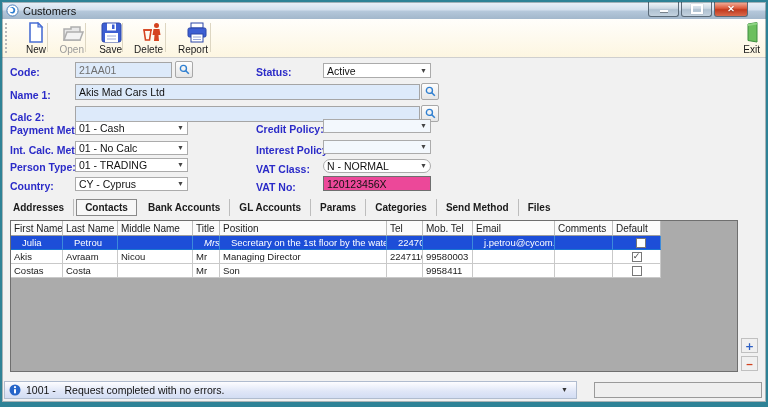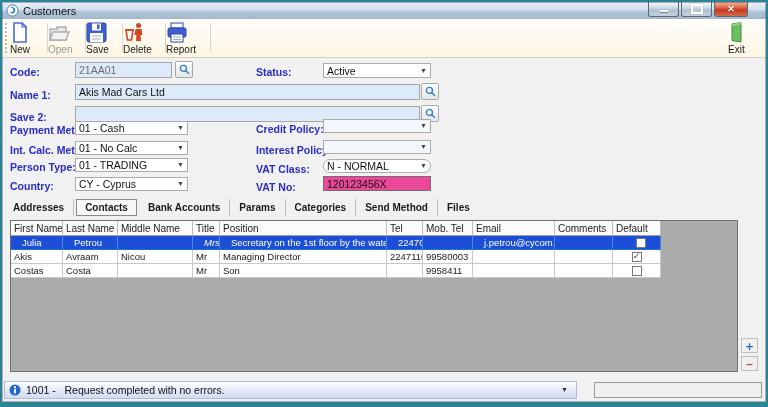--- a/index.html
+++ b/index.html
@@ -22,21 +22,21 @@
     background:linear-gradient(180deg,#f4f8fb,#cdd9e4 45%,#afc1d1 55%,#c3d2df);}
   .wbtn.close{background:linear-gradient(180deg,#f2b5a2,#dd5b3c 45%,#c23a1e 55%,#d96a4c);width:32px;}
   .glyph-min{width:8px;height:2px;background:#fff;box-shadow:0 1px 0 rgba(0,0,0,.35);margin-top:4px;}
   .glyph-max{width:8px;height:6px;border:2px solid #fff;box-shadow:0 0 1px rgba(0,0,0,.3);}
   .glyph-close{color:#fff;font-size:9px;font-weight:bold;line-height:1;text-shadow:0 1px 1px rgba(0,0,0,.4);}
   
   .toolbar{position:absolute;left:2px;top:19px;right:2px;height:38px;
     background:linear-gradient(180deg,#fffefb,#fdf6e1);border-bottom:1px solid #cfcfcf;}
   .grip{position:absolute;left:3px;top:4px;height:30px;width:0;border-left:2px dotted #b9b9b9;}
   .tbtn{position:absolute;top:1px;height:36px;width:36px;display:flex;flex-direction:column;
-    align-items:flex-start;justify-content:flex-start;font-size:10px;color:#1a1a1a;cursor:default;}
+    align-items:flex-end;justify-content:flex-start;font-size:10px;color:#1a1a1a;cursor:default;}
   .tbtn svg{margin-top:2px;}
   .tbtn .tlabel{margin-top:1px;}
   .tbtn.disabled .tlabel{color:#9a9a9a;}
   .tsep{position:absolute;top:4px;height:29px;width:0;border-left:1px solid #ddd6c2;}
   
   .flabel{position:absolute;font-size:10.5px;font-weight:bold;color:#2b2bc8;white-space:nowrap;}
   .tinput{position:absolute;box-sizing:border-box;border:1px solid #a5a5a5;background:#ddeafa;
     font-family:"Liberation Sans",sans-serif;font-size:10.5px;padding:0 3px;color:#111;}
   .tinput.gray{color:#6f6f6f;}
   .tinput.white{background:#ec4899;border-color:#6e6e6e;}
@@ -186,21 +186,21 @@
 
   <span class="flabel" style="left:10px;top:89px;">Name 1:</span>
   <input class="tinput" style="left: 75px; top: 84px; width: 345px; height: 16px;" value="Akis Mad Cars Ltd">
   <div class="sbtn" style="left:421px;top:83px;">
     <svg width="11" height="11" viewBox="0 0 13 13">
       <circle cx="5.2" cy="5.2" r="3.6" fill="none" stroke="#2f7fd0" stroke-width="1.6"></circle>
       <line x1="8" y1="8" x2="11.6" y2="11.6" stroke="#2f7fd0" stroke-width="1.8"></line>
     </svg>
   </div>
 
-  <span class="flabel" style="left:10px;top:111px;">Save 2:</span>
+  <span class="flabel" style="left:10px;top:111px;">Calc 2:</span>
   <input class="tinput" style="left: 75px; top: 106px; width: 345px; height: 16px;" value="">
   <div class="sbtn" style="left:421px;top:105px;">
     <svg width="11" height="11" viewBox="0 0 13 13">
       <circle cx="5.2" cy="5.2" r="3.6" fill="none" stroke="#2f7fd0" stroke-width="1.6"></circle>
       <line x1="8" y1="8" x2="11.6" y2="11.6" stroke="#2f7fd0" stroke-width="1.8"></line>
     </svg>
   </div>
 
   <span class="flabel" style="left:10px;top:124px;">Payment Method:</span>
   <div class="dd" style="left:75px;top:121px;width:113px;height:14px;">
@@ -250,20 +250,21 @@
     <span class="dd-arrow">▼</span>
   </div>
 
   <span class="flabel" style="left:256px;top:181px;">VAT No:</span>
   <input class="tinput white" style="left: 323px; top: 176px; width: 108px; height: 15px;" value="120123456X">
 
   <div class="tabstrip">
     <div class="tab"><span>Addresses</span></div>
     <div class="tab selected"><span>Contacts</span></div>
     <div class="tab"><span>Bank Accounts</span></div>
+    <div class="tab"><span>GL Accounts</span></div>
     <div class="tab"><span>Params</span></div>
     <div class="tab"><span>Categories</span></div>
     <div class="tab"><span>Send Method</span></div>
     <div class="tab"><span>Files</span></div>
   </div>
 
   <div class="gridwrap">
     <div id="grid-table">
         <div class="grow header">
           <div class="gcell" style="width: 52px; flex: 0 0 52px;">First Name</div>

